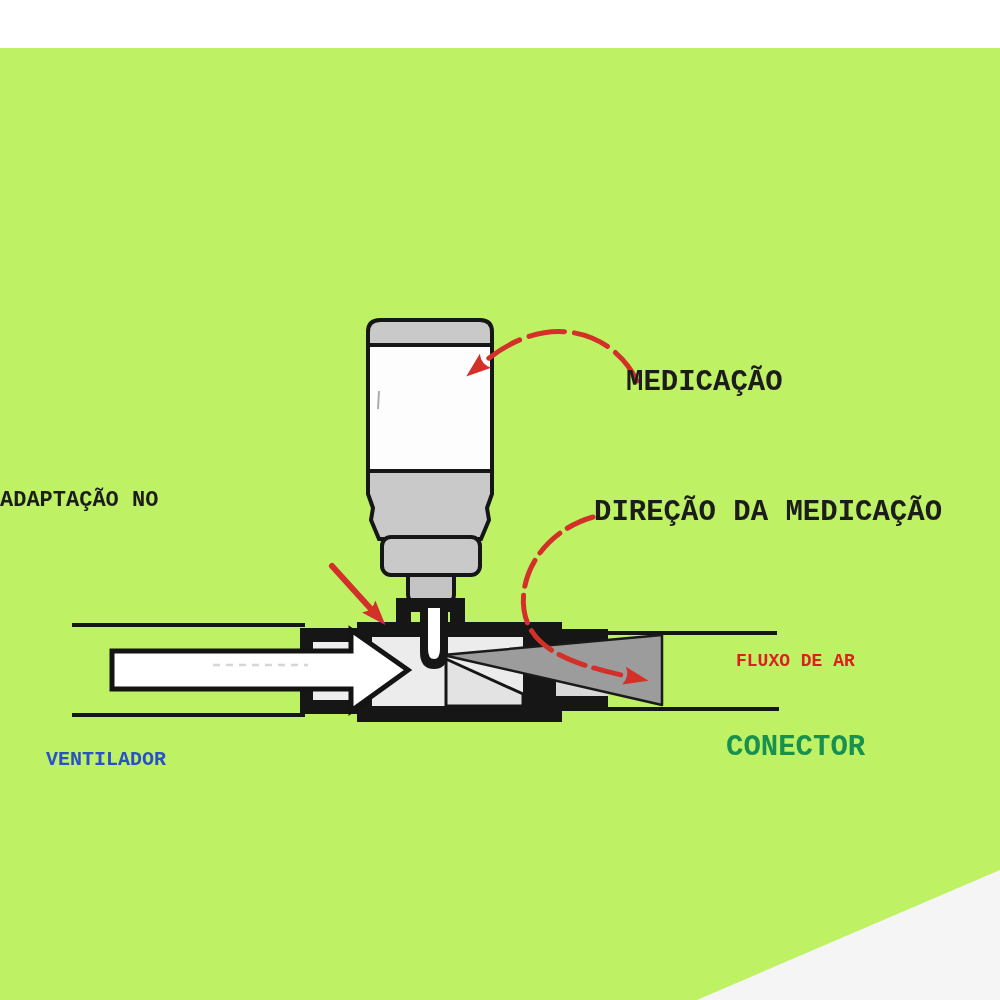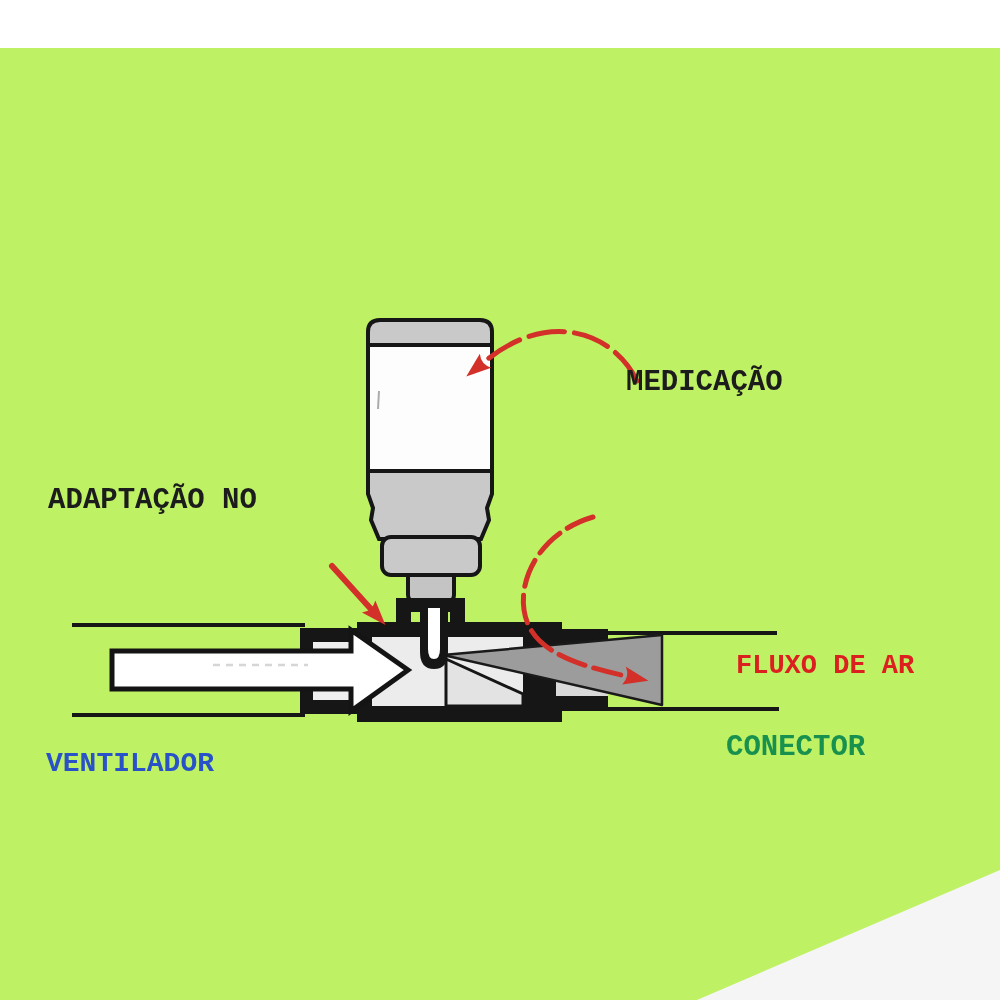--- a/index.html
+++ b/index.html
@@ -4,24 +4,24 @@
 <style>
   html,body{margin:0;padding:0;background:#fff;}
   #stage{
     position:relative;width:1000px;height:1000px;background:#bef264;overflow:hidden;
     font-family:Liberation Mono, monospace;
     margin-top:48px;
   }
   #stage svg{position:absolute;left:0;top:0;}
   .lbl{position:absolute;font-weight:bold;white-space:nowrap;letter-spacing:0px;}
   .lbl-medication{left:626px;top:318px;font-size:29px;color:var(--label_black);}
-  .lbl-adapter{left:0px;top:434px;width:305px;text-align:center;font-size:29px;line-height:37px;color:var(--label_black);}
+  .lbl-adapter{left:0px;top:434px;width:305px;text-align:left;font-size:22px;line-height:37px;color:var(--label_black);}
   .lbl-direction{left:594px;top:448px;font-size:29px;color:var(--label_black);}
-  .lbl-airflow{left:736px;top:603px;font-size:27px;color:var(--airflow_red);}
-  .lbl-ventilator{left:46px;top:700px;font-size:28px;color:var(--ventilator_blue);}
+  .lbl-airflow{left:736px;top:603px;font-size:18px;color:var(--airflow_red);}
+  .lbl-ventilator{left:46px;top:700px;font-size:20px;color:var(--ventilator_blue);}
   .lbl-patient{left:726px;top:683px;font-size:29px;color:var(--patient_green);}
   .tube-line{stroke:var(--outline_black);stroke-width:4;}
   .fill-black{fill:var(--outline_black);}
   .fill-interior{fill:var(--interior_gray);}
   .fill-device{fill:var(--device_gray);}
   .wedge{fill:var(--wedge_gray);stroke:#1a1a1a;stroke-width:2.5;stroke-linejoin:round;}
   .white-arrow{fill:#ffffff;stroke:#141414;stroke-width:5;stroke-linejoin:miter;}
   .red-arrow{stroke:var(--arrow_red);stroke-width:5;fill:none;stroke-linecap:round;}
   .red-arrow-solid{stroke:var(--arrow_red);stroke-width:6;fill:none;stroke-linecap:round;}
   .ah{fill:var(--arrow_red);}
@@ -94,20 +94,21 @@
     <path class="red-arrow" d="M637,333 C616,288 552,258 484,314" stroke-dasharray="36 10" marker-end="url(#ah)"></path>
     <path class="red-arrow" d="M593,469 C542,484 519,528 524,562 C529,596 560,614 626,628" stroke-dasharray="28 9" marker-end="url(#ah)"></path>
   </svg>
 
   <div class="lbl lbl-medication">MEDICAÇÃO</div>
 
   <div class="lbl lbl-adapter">
     <div>ADAPTAÇÃO NO</div>
   </div>
 
+  <div class="lbl lbl-direction">DIREÇÃO DA MEDICAÇÃO</div>
 
   <div class="lbl lbl-airflow">FLUXO DE AR</div>
 
   <div class="lbl lbl-ventilator">VENTILADOR</div>
 
   <div class="lbl lbl-patient">CONECTOR</div>
 
 </div>
 
 </body></html>

